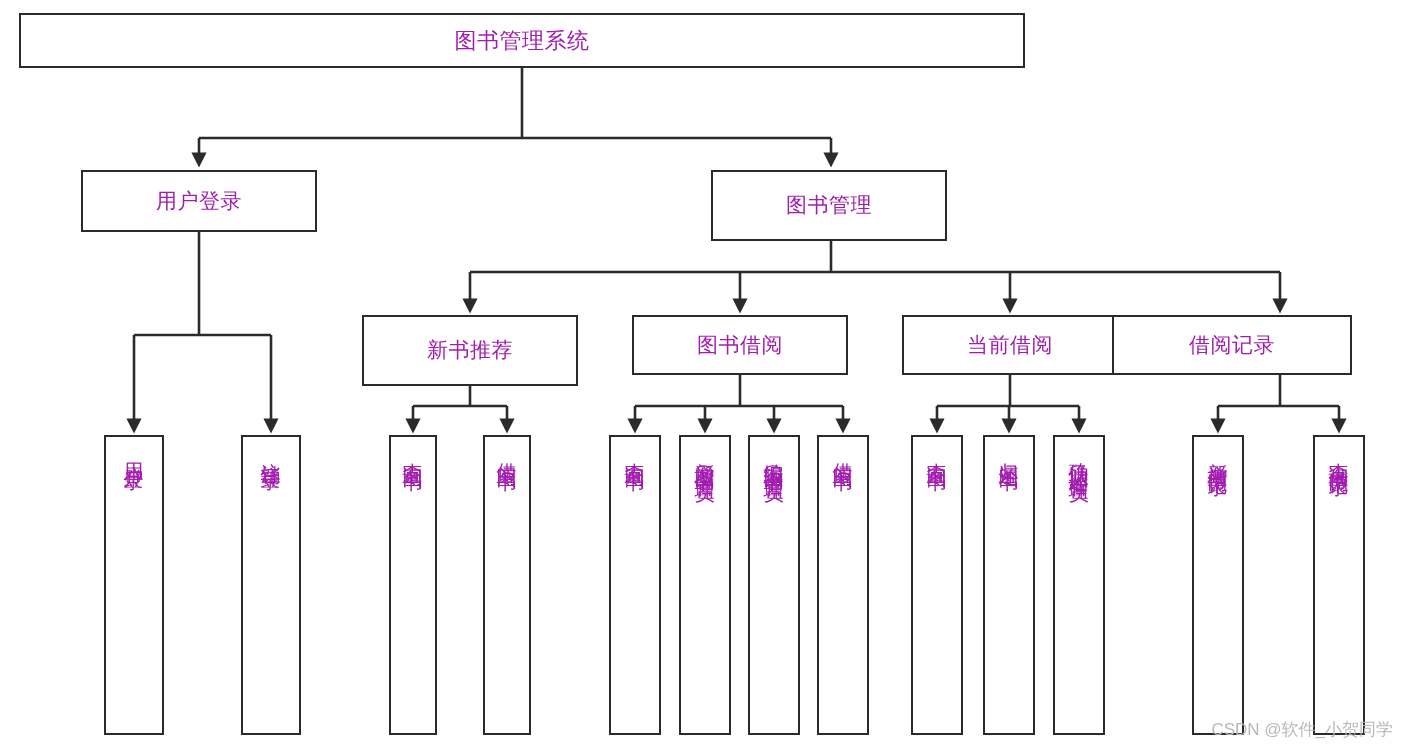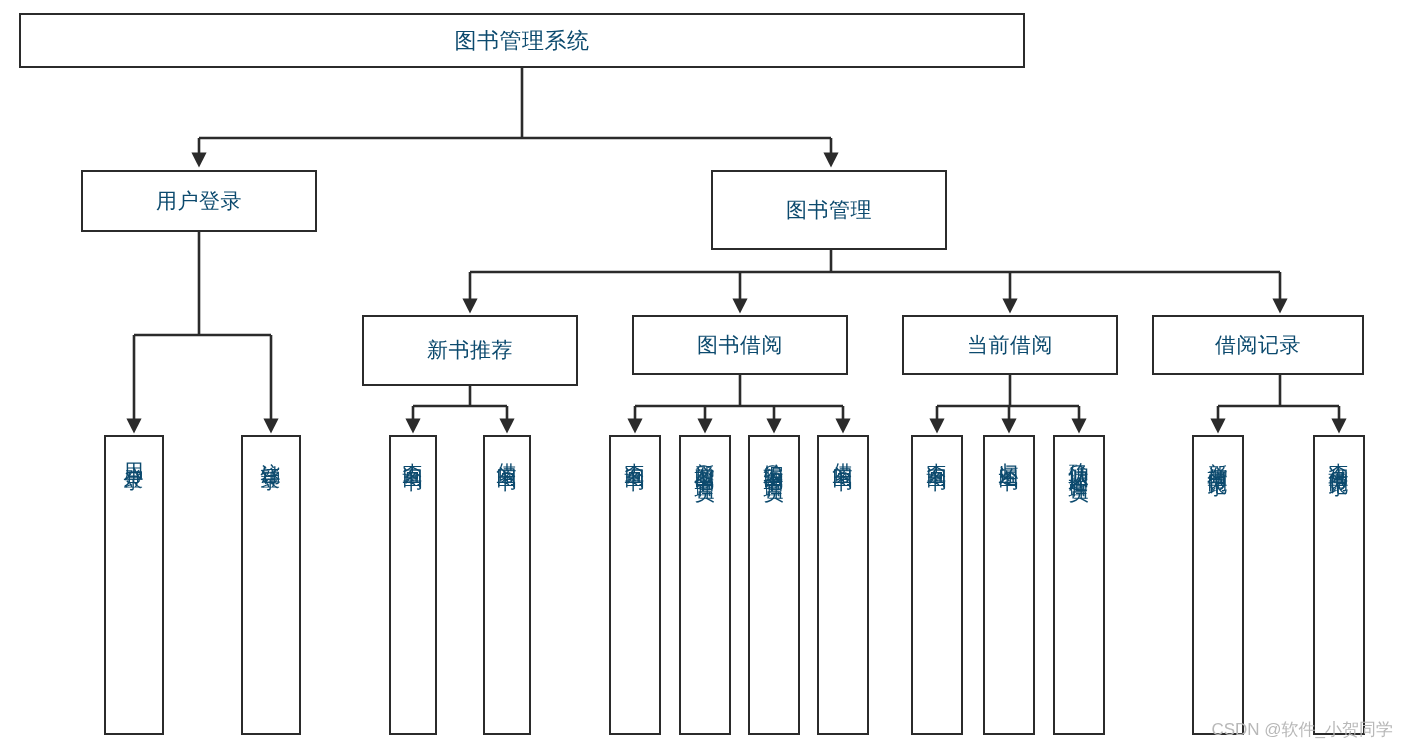--- a/index.html
+++ b/index.html
@@ -29,21 +29,21 @@
     position: absolute;
     box-sizing: border-box;
     background: #ffffff;
     border: 2px solid #2b2b2b;
     display: flex;
     align-items: center;
     justify-content: center;
     z-index: 2;
   }
   .node-label {
-    color: #0c4a6e;
+    color: #a21caf;
     font-family: "DejaVu Sans", "Liberation Sans", sans-serif;
     line-height: 1.18;
     letter-spacing: 0.5px;
     white-space: nowrap;
   }
   
   .node.h .node-label {
     font-size: 21px;
   }
   .node.root .node-label {
@@ -130,34 +130,34 @@
     </g>
   </svg>
 
   <div class="node h root" style="left:19px; top:13px; width:1006px; height:55px;">
     <span class="node-label">图书管理系统</span>
   </div>
 
   <div class="node h" style="left:81px; top:170px; width:236px; height:62px;">
     <span class="node-label">用户登录</span>
   </div>
-  <div class="node h" style="left:711px; top:170px; width:236px; height:80px;">
+  <div class="node h" style="left:711px; top:170px; width:236px; height:71px;">
     <span class="node-label">图书管理</span>
   </div>
 
   <div class="node h" style="left:362px; top:315px; width:216px; height:71px;">
     <span class="node-label">新书推荐</span>
   </div>
   <div class="node h" style="left:632px; top:315px; width:216px; height:60px;text-align:center;">
     <span class="node-label">图书借阅</span>
   </div>
   <div class="node h" style="left:902px; top:315px; width:216px; height:60px;">
     <span class="node-label">当前借阅</span>
   </div>
-  <div class="node h" style="left:1152px; top:315px; width:212px; height:60px;">
+  <div class="node h" style="left:1112px; top:315px; width:240px; height:60px;">
     <span class="node-label">借阅记录</span>
   </div>
 
   <div class="node v" style="left:104px; top:435px; width:60px; height:300px;">
     <span class="node-label">用户登录</span>
   </div>
   <div class="node v" style="left:241px; top:435px; width:60px; height:300px;">
     <span class="node-label">注销登录</span>
   </div>
 

